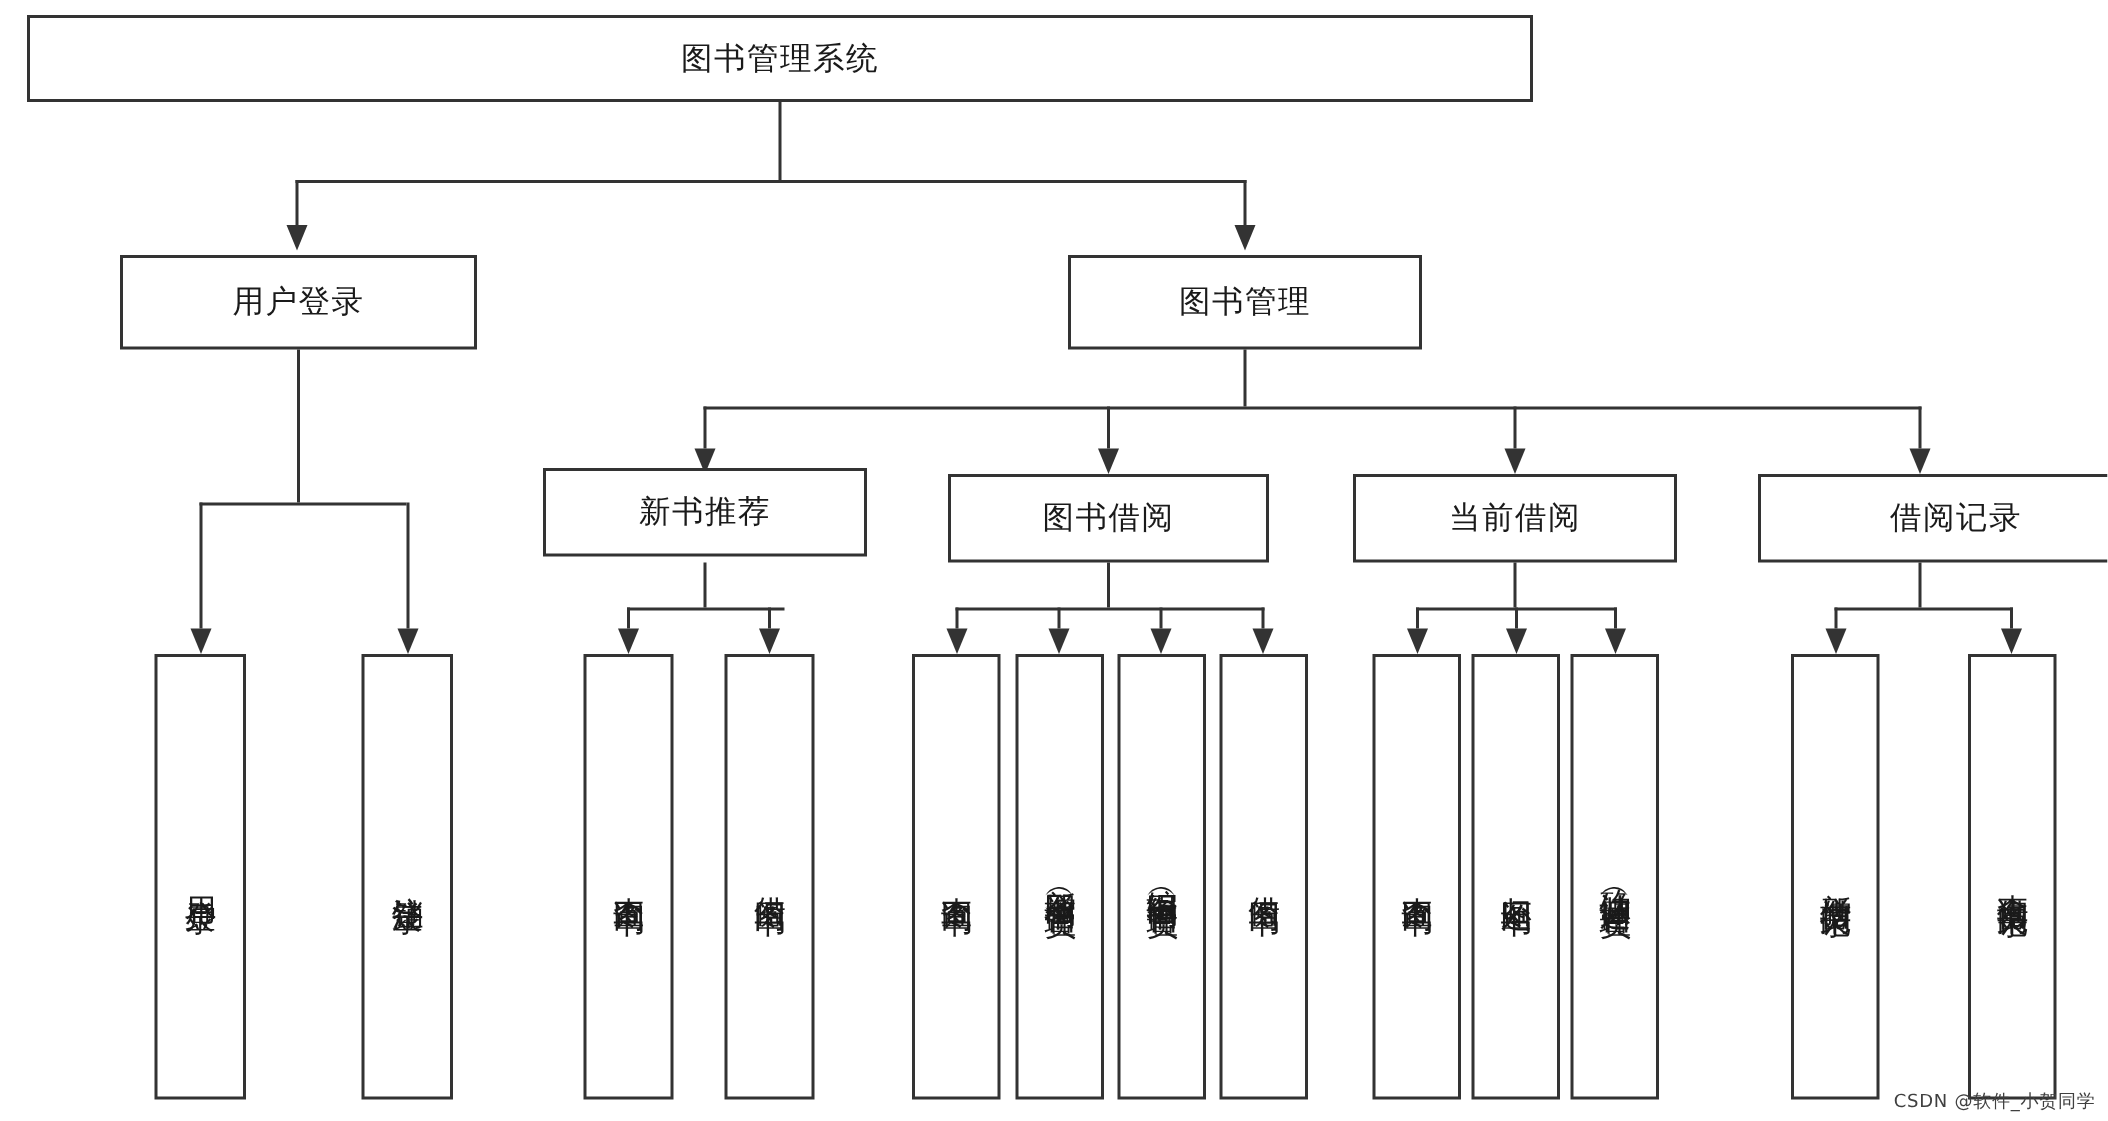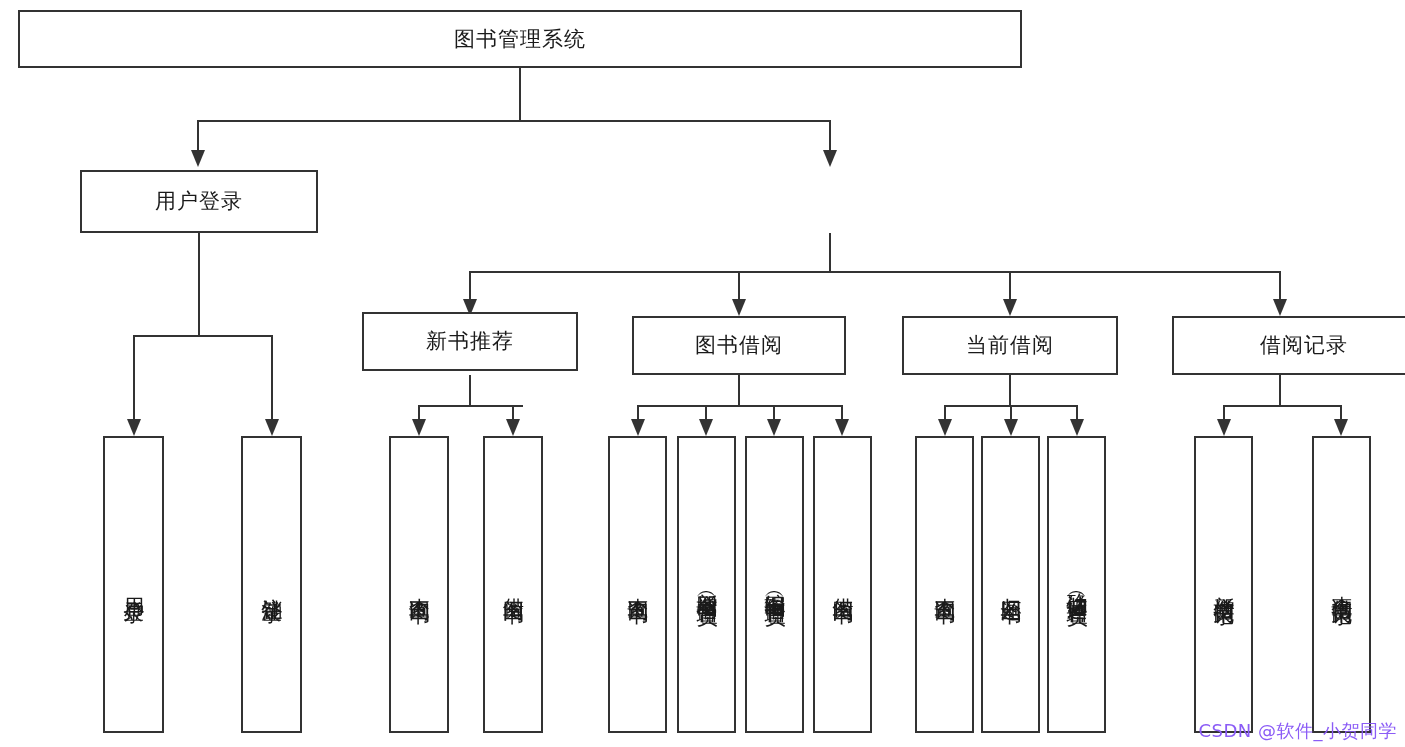--- a/index.html
+++ b/index.html
@@ -58,22 +58,22 @@
     width: 0;
     height: 0;
     border-left: 7px solid transparent;
     border-right: 7px solid transparent;
     border-top: 17px solid #333333;
   }
   #watermark {
     position: absolute;
     right: 8px;
     bottom: 4px;
-    font-size: 18px;
-    color: #8b5cf6;
+    font-size: 12px;
+    color: #404040;
     white-space: nowrap;
     letter-spacing: 0.5px;
   }
 </style>
 </head>
 <body>
 
 <div id="canvas">
 
   <div class="node h" style="left:18px; top:10px; width:1004px; height:58px;">
@@ -84,20 +84,23 @@
 
   <div class="hline" style="left:197px; top:120px; width:634px; height:2px;"></div>
 
   <div class="vline" style="left:197px; top:120px; width:2px; height:30px;"></div>
   <div class="arrowhead" style="left:191px; top:150px;"></div>
   <div class="vline" style="left:829px; top:120px; width:2px; height:30px;"></div>
   <div class="arrowhead" style="left:823px; top:150px;"></div>
 
   <div class="node h" style="left:80px; top:170px; width:238px; height:63px;">
     <span class="label">用户登录</span>
+  </div>
+  <div class="node h" style="left:712px; top:170px; width:236px; height:63px;">
+    <span class="label">图书管理</span>
   </div>
 
   <div class="vline" style="left:198px; top:233px; width:2px; height:102px;"></div>
   <div class="hline" style="left:133px; top:335px; width:138px; height:2px;"></div>
   <div class="vline" style="left:133px; top:335px; width:2px; height:84px;"></div>
   <div class="arrowhead" style="left:127px; top:419px;"></div>
   <div class="vline" style="left:271px; top:335px; width:2px; height:84px;"></div>
   <div class="arrowhead" style="left:265px; top:419px;"></div>
 
   <div class="vline" style="left:829px; top:233px; width:2px; height:38px;"></div>

